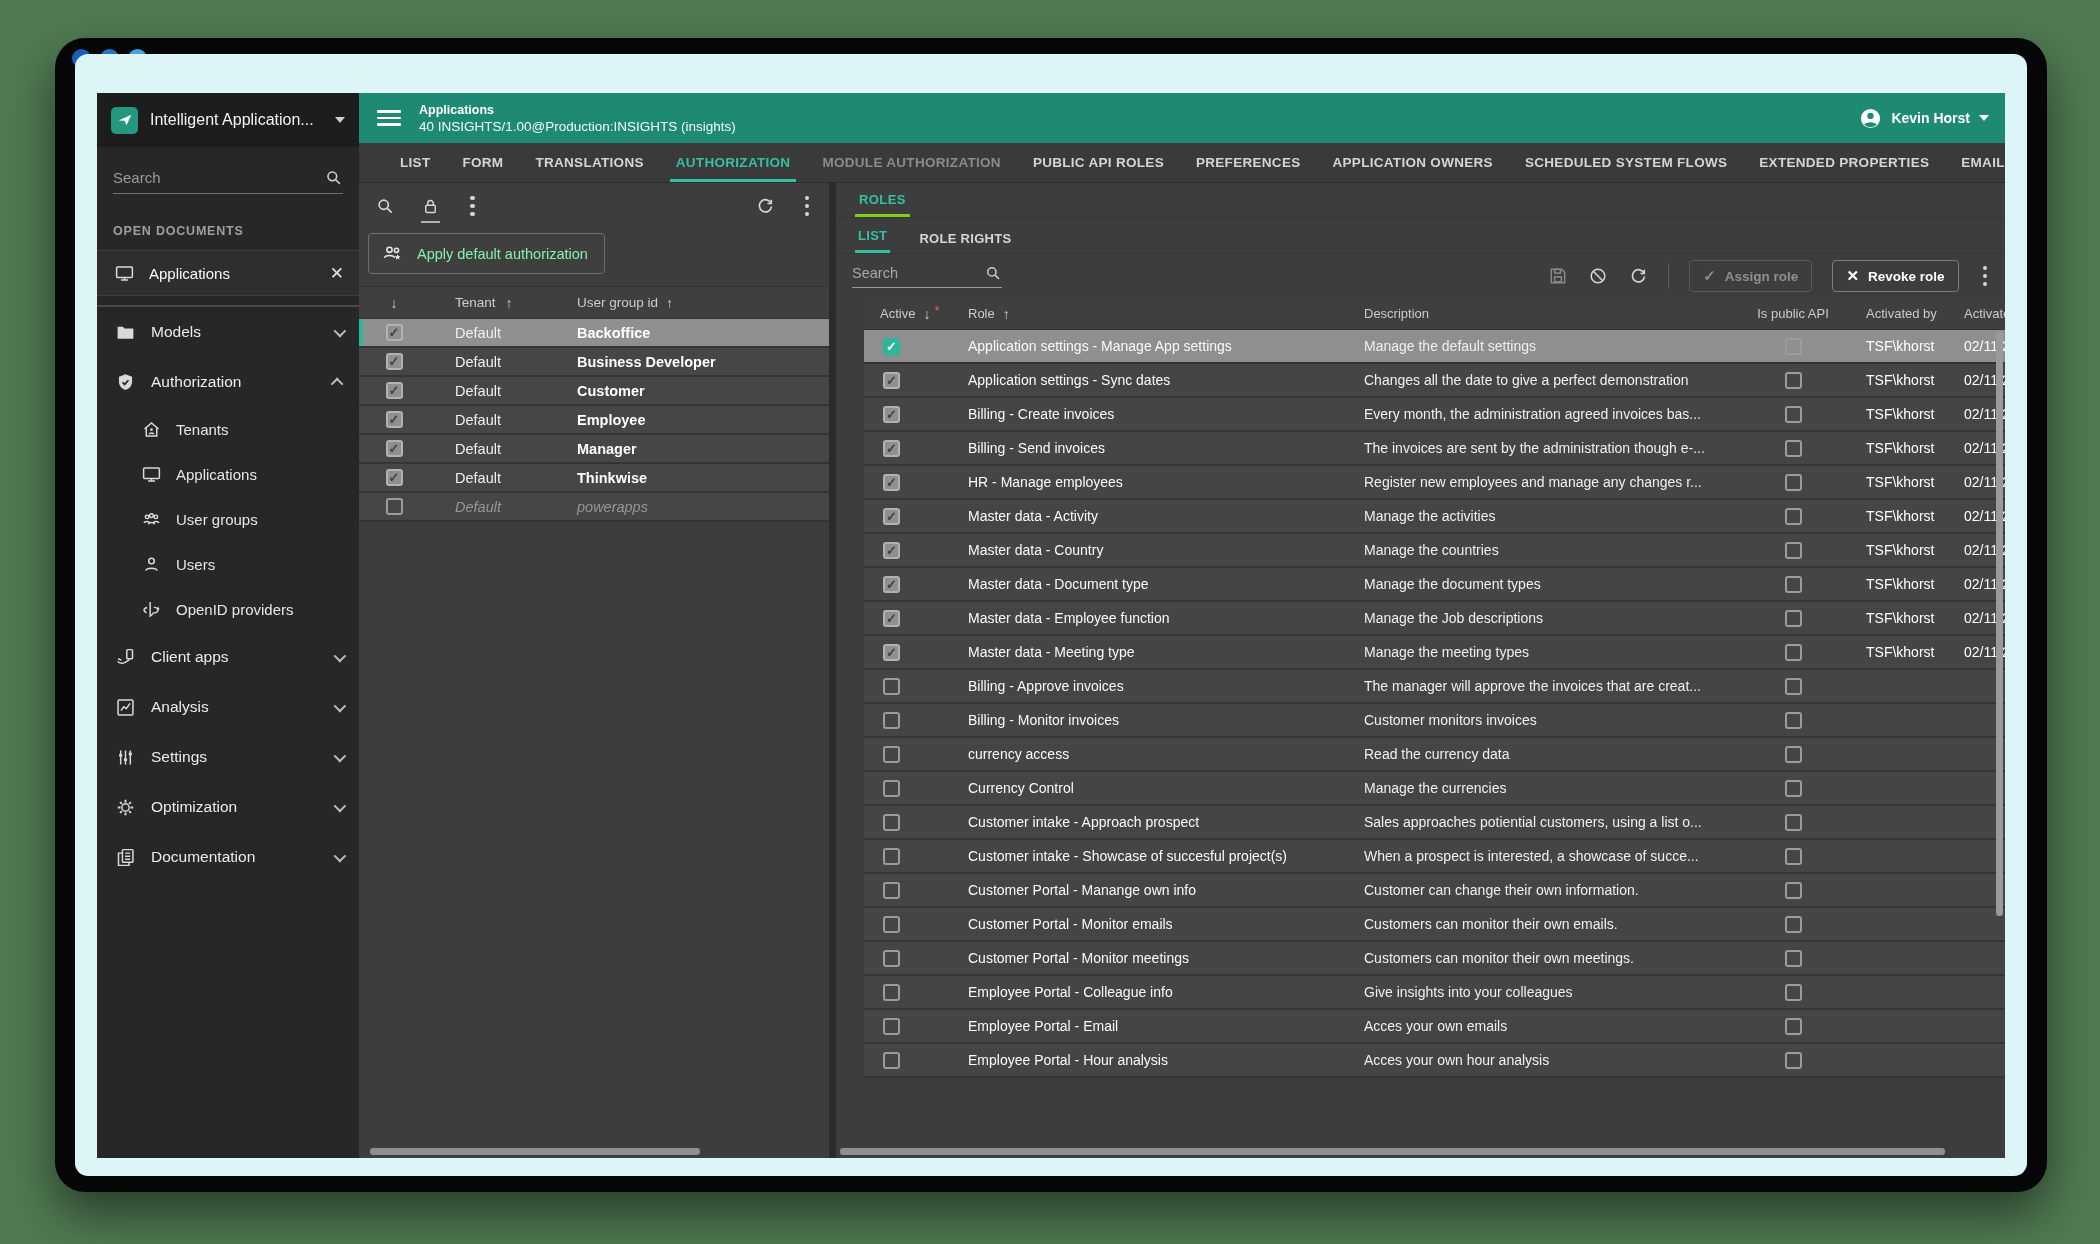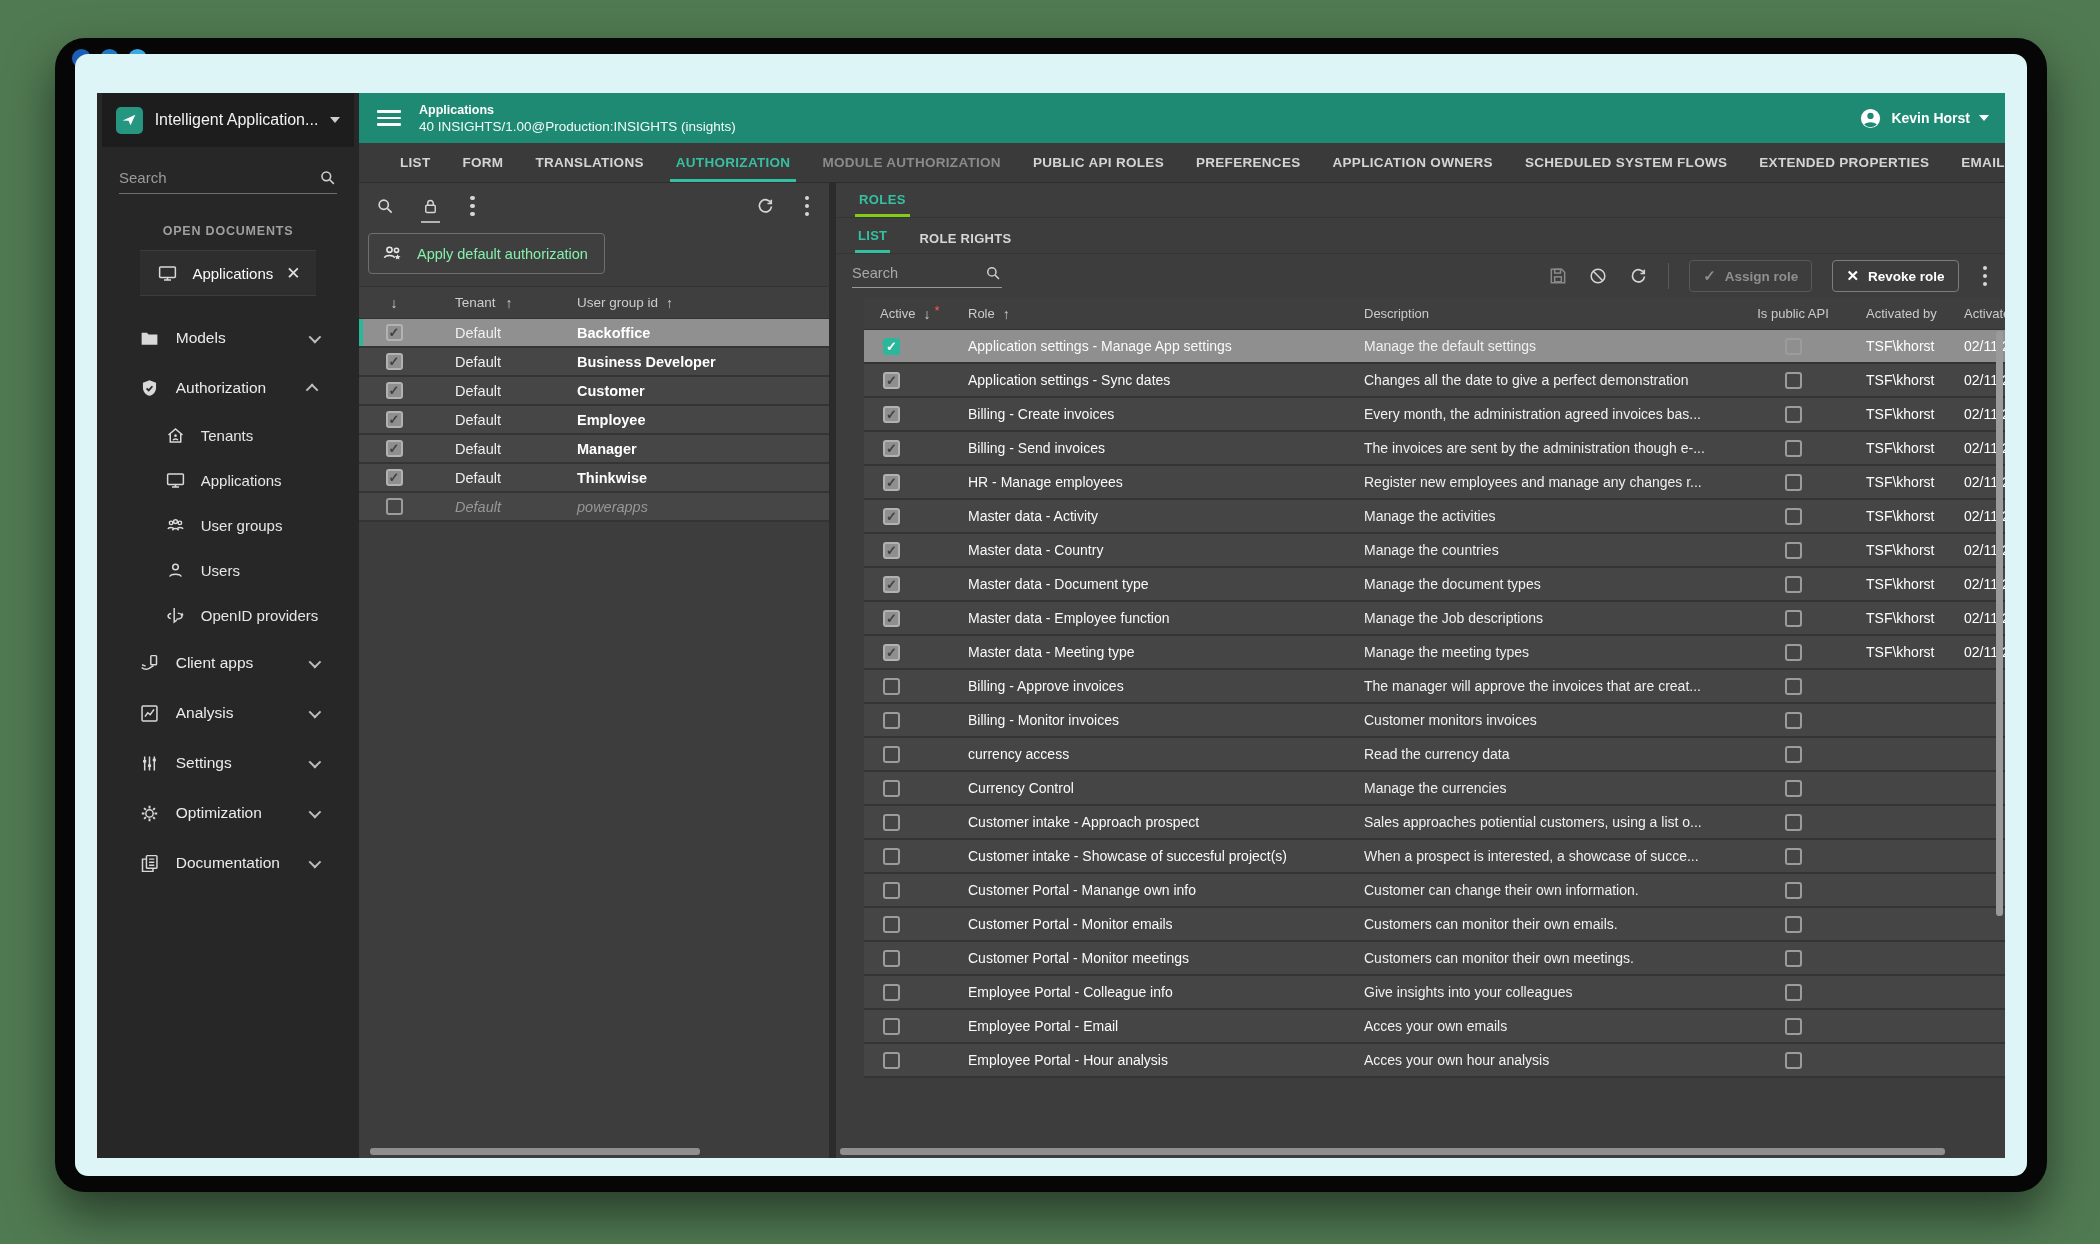--- a/index.html
+++ b/index.html
@@ -10,36 +10,36 @@
     background:#060606; border-radius:30px; box-shadow:0 22px 48px rgba(0,0,0,.5); }
   .window-inner { position:absolute; left:20px; top:16px; right:20px; bottom:16px;
     background:#def5f8; border-radius:13px; }
   .traffic { position:absolute; top:11px; left:17px; display:flex; gap:9px; }
   .traffic .dot { width:19px; height:19px; border-radius:50%; }
 
   .app { position:absolute; left:22px; top:39px; right:22px; bottom:18px; background:#343434;
     display:flex; overflow:hidden; }
 
   
-  .sidebar { width:262px; background:#272727; flex:none; display:flex; flex-direction:column; overflow:hidden;align-items:center; }
+  .sidebar { width:262px; background:#272727; flex:none; display:flex; flex-direction:column; overflow:hidden; }
   .sb-header { height:54px; background:#1d1d1d; display:flex; align-items:center; padding:0 14px; gap:12px; flex:none; }
   .logo { width:27px; height:27px; border-radius:5px; background:#259680; display:flex; align-items:center; justify-content:center; flex:none; }
   .sb-title { color:#f2f2f2; font-size:16px; flex:1; white-space:nowrap; overflow:hidden; }
   .caret { width:0; height:0; border-left:5px solid transparent; border-right:5px solid transparent; border-top:6px solid #cfcfcf; }
   .sb-search { height:57px; display:flex; align-items:flex-end; padding:0 16px 10px; flex:none; }
   .sb-search .field { flex:1; display:flex; align-items:center; border-bottom:1px solid #707070; padding-bottom:6px; }
   .sb-search input { flex:1; background:transparent; border:none; outline:none; color:#e8e8e8; font-size:15px; font-family:inherit; }
   .sb-search input::placeholder { color:#9b9b9b; }
   .sb-section { padding:20px 16px 12px; font-size:12.5px; font-weight:bold; letter-spacing:.8px; color:#9f9f9f; }
   .open-doc { height:46px; background:#2e2e2e; border-top:1px solid #3d3d3d; border-bottom:1px solid #3d3d3d;
     display:flex; align-items:center; gap:13px; padding:0 15px; }
   .open-doc .lbl { flex:1; color:#fafafa; font-size:15px; }
   .x-btn { color:#e0e0e0; font-size:17px; cursor:pointer; }
   .sb-divider { height:2px; background:#484848; margin-top:9px; }
-  .nav { padding-top:6px; }
+  .nav { }
   .nav-item { height:50px; display:flex; align-items:center; gap:14px; padding:0 16px; cursor:pointer; }
   .nav-item .lbl { flex:1; color:#ebebeb; font-size:15.5px; }
   .nav-child { height:45px; display:flex; align-items:center; gap:13px; padding:0 16px 0 42px; cursor:pointer; }
   .nav-child .lbl { flex:1; color:#e6e6e6; font-size:15px; }
   .chev { width:9px; height:9px; border-right:2px solid #bdbdbd; border-bottom:2px solid #bdbdbd; flex:none; }
   .chev.down { transform:rotate(45deg) translateY(-2px); }
   .chev.up { transform:rotate(-135deg) translateY(-2px); }
   .icon-slot { width:24px; display:flex; justify-content:center; flex:none; }
 
   

